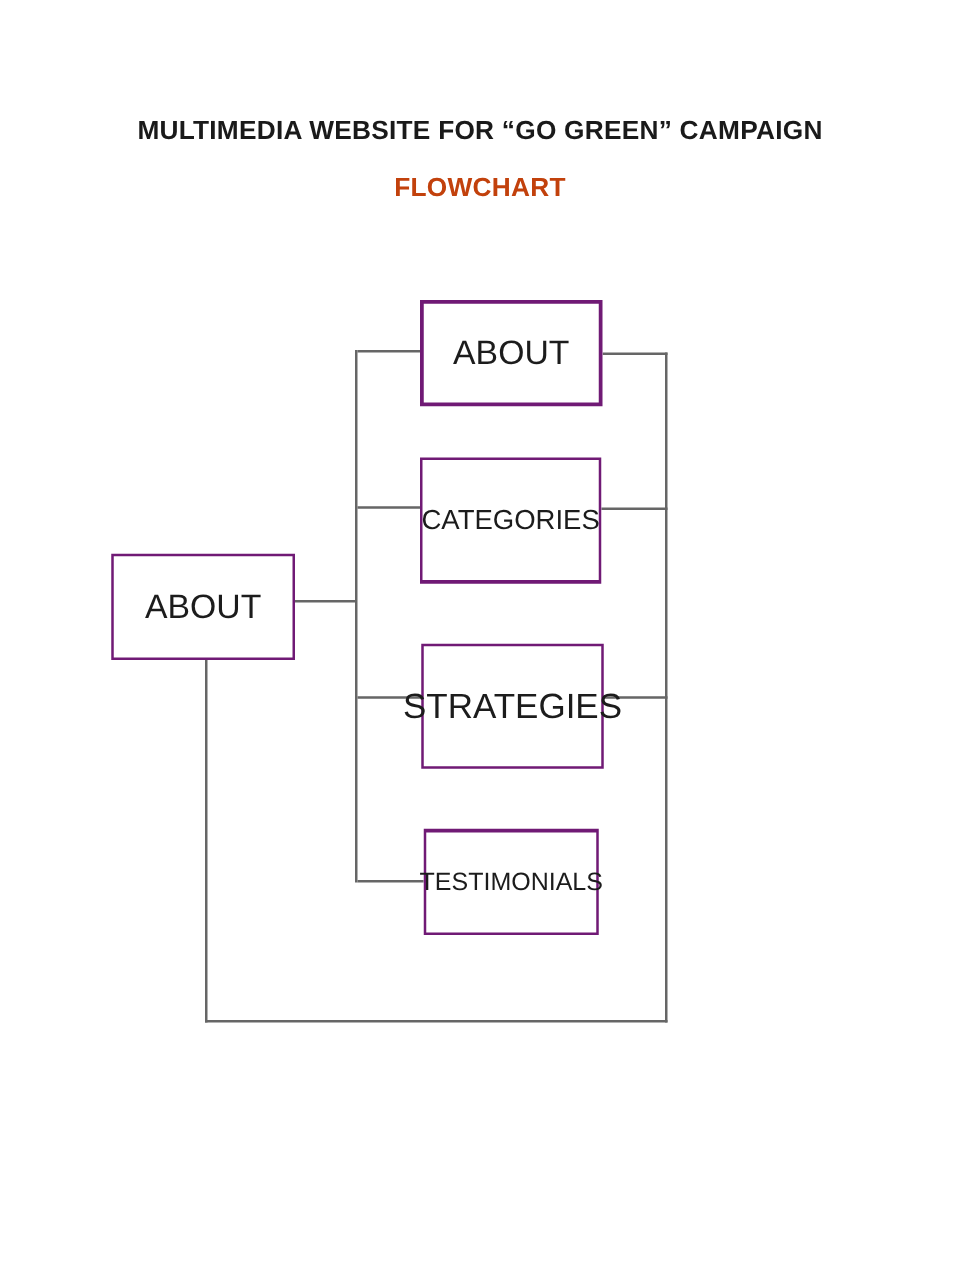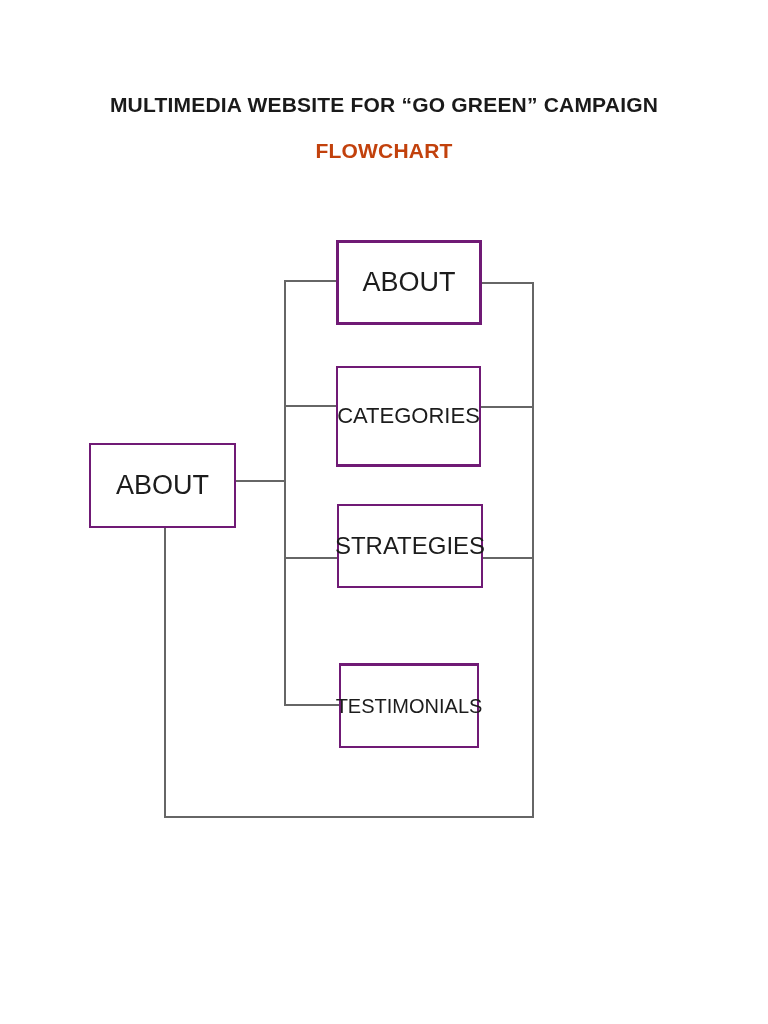--- a/index.html
+++ b/index.html
@@ -47,21 +47,21 @@
     align-items: center;
     justify-content: center;
     color: #1c1c1c;
     z-index: 2;
   }
   .node span { display: block; text-align: center; }
 
   .node-about        { left: 336px; top: 240px; width: 146px; height: 85px; border-width: 3px; font-size: 27px; }
   .node-categories   { left: 336px; top: 366px; width: 145px; height: 101px; border-bottom-width: 3px; font-size: 22px; }
   .node-home         { left:  89px; top: 443px; width: 147px; height: 85px; font-size: 27px; }
-  .node-strategies   { left: 337px; top: 504px; width: 146px; height: 84px; font-size: 24px; }
+  .node-strategies   { left: 337px; top: 515px; width: 146px; height: 100px; font-size: 28px; }
   .node-testimonials { left: 339px; top: 663px; width: 140px; height: 85px; border-top-width: 3px; font-size: 20px; }
 
   
   .edge {
     position: absolute;
     background: #666666;
     z-index: 1;
   }
   .edge-home-right          { left: 236px; top: 480px; width: 49px;  height: 2px; }
   .edge-left-trunk          { left: 284px; top: 280px; width: 2px;   height: 426px; }

